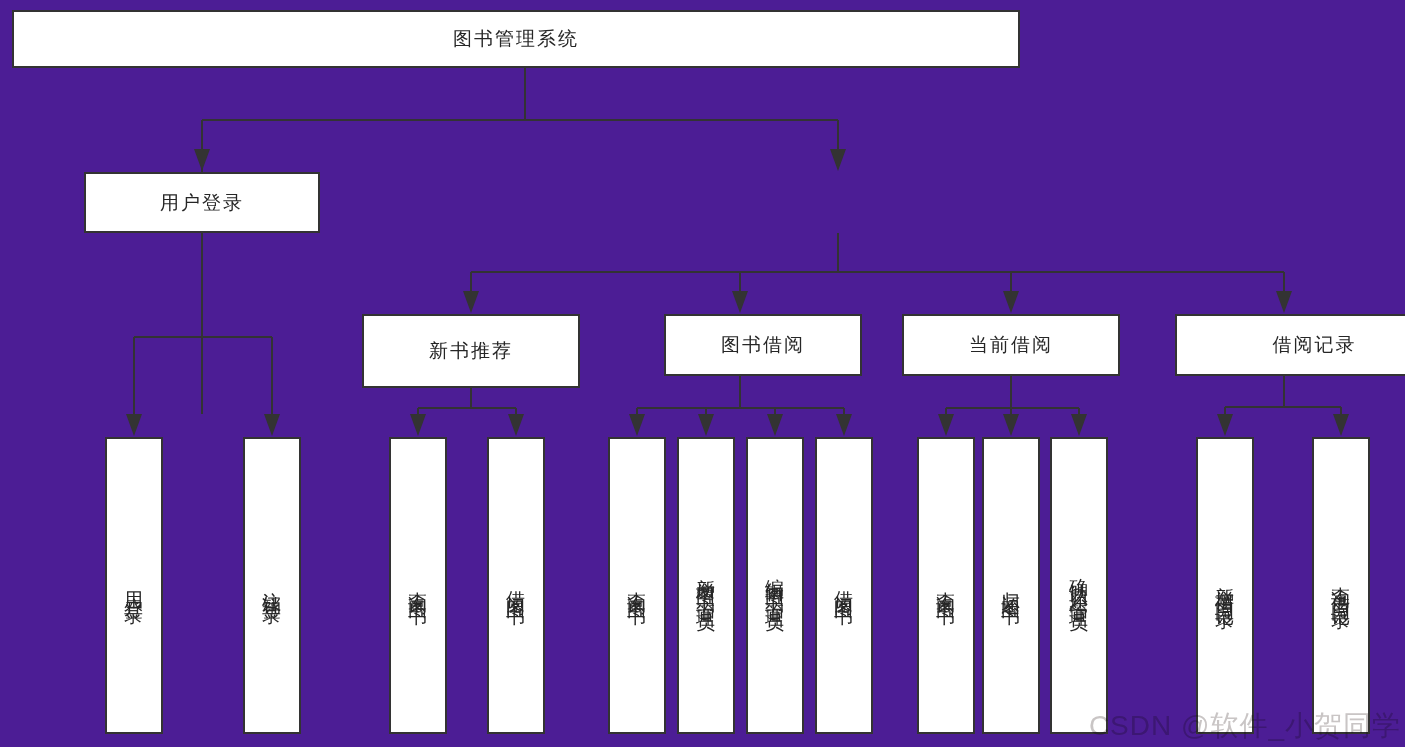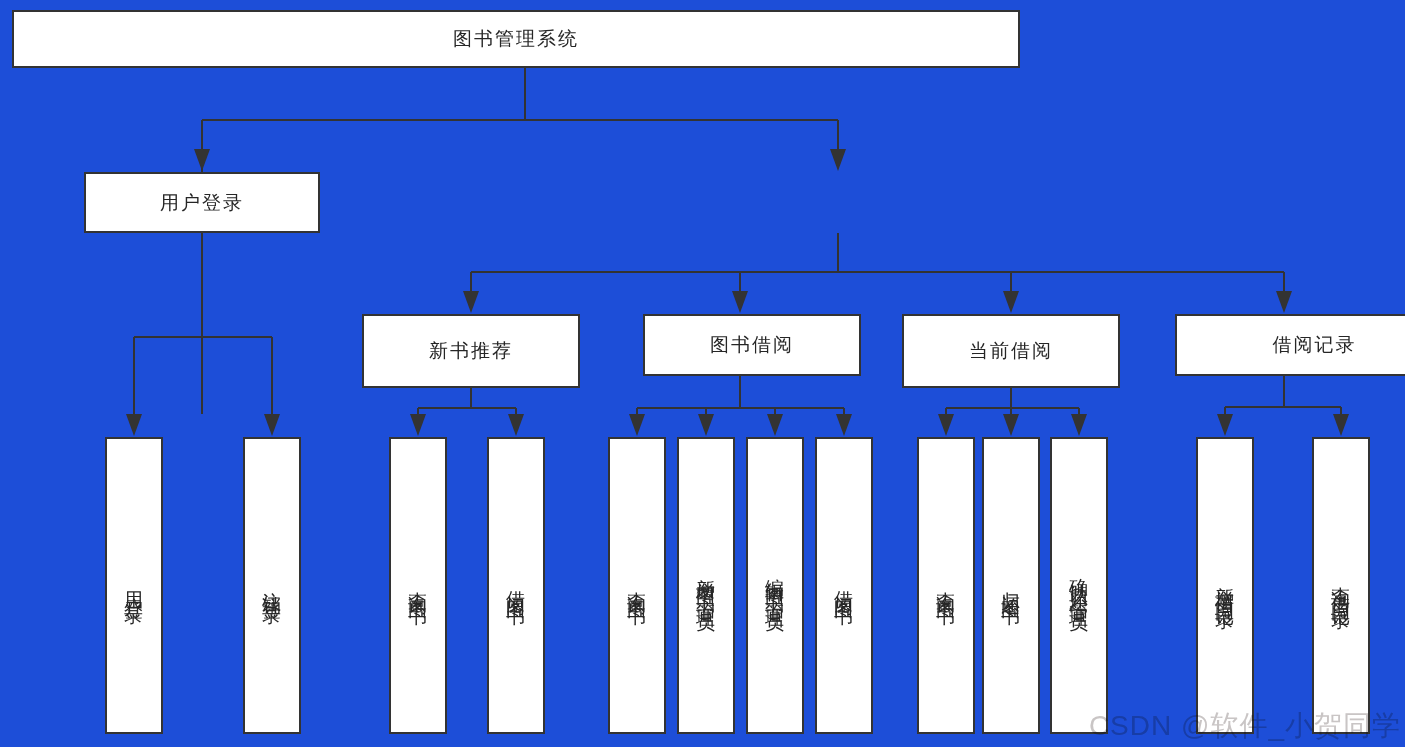--- a/index.html
+++ b/index.html
@@ -5,21 +5,21 @@
   html, body {
     margin: 0;
     padding: 0;
     background: #ffffff;
     font-family: "Liberation Sans", sans-serif;
   }
   #canvas {
     position: relative;
     width: 1405px;
     height: 747px;
-    background: #1d4ed8;
+    background: #4c1d95;
     overflow: hidden;
   }
   #connectors {
     position: absolute;
     left: 0;
     top: 0;
     width: 1405px;
     height: 747px;
   }
   .node {
@@ -49,22 +49,22 @@
     letter-spacing: 5px;
     line-height: 1;
   }
   
   #root-box   { left: 12px;  top: 10px;  width: 1008px; height: 58px; }
   
   #n-user-login { left: 84px;  top: 172px; width: 236px; height: 61px; }
   #n-book-mgmt  { left: 722px; top: 172px; width: 232px; height: 61px; }
   
   #n-newbook  { left: 362px;  top: 314px; width: 218px; height: 74px; }
-  #n-borrow   { left: 643px;  top: 314px; width: 218px; height: 62px; }
-  #n-current  { left: 902px;  top: 314px; width: 218px; height: 74px; }
+  #n-borrow   { left: 664px;  top: 314px; width: 198px; height: 62px; }
+  #n-current  { left: 902px;  top: 314px; width: 218px; height: 62px; }
   #n-records  { left: 1175px; top: 314px; width: 239px; height: 62px; padding-left: 40px; }
   
   #leaf-a1 { left: 105px; }
   #leaf-a2 { left: 243px; }
   #leaf-b1 { left: 389px; }
   #leaf-b2 { left: 487px; }
   #leaf-c1 { left: 608px; }
   #leaf-c2 { left: 677px; }
   #leaf-c3 { left: 746px; }
   #leaf-c4 { left: 815px; }

